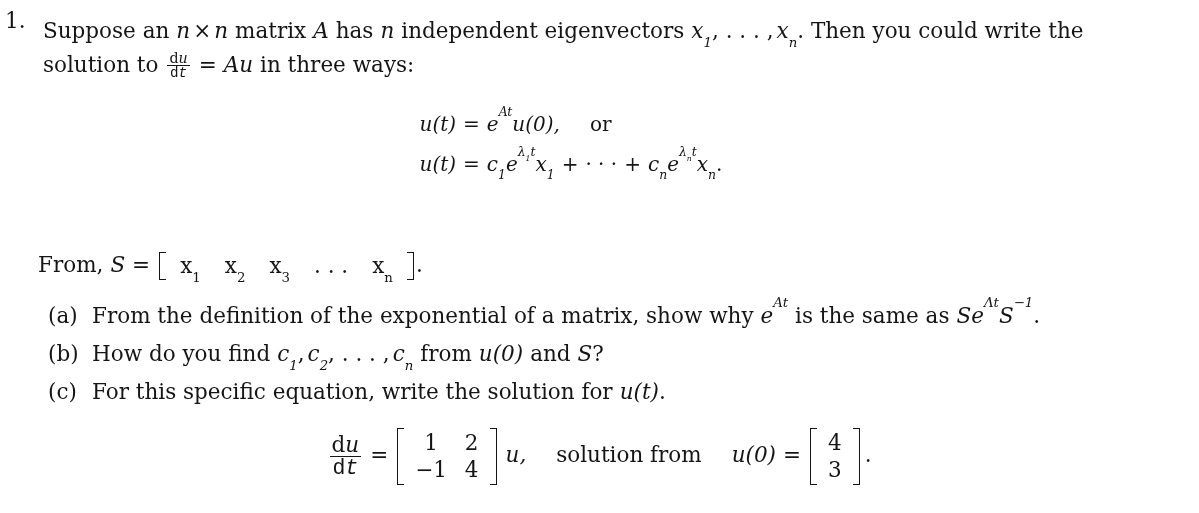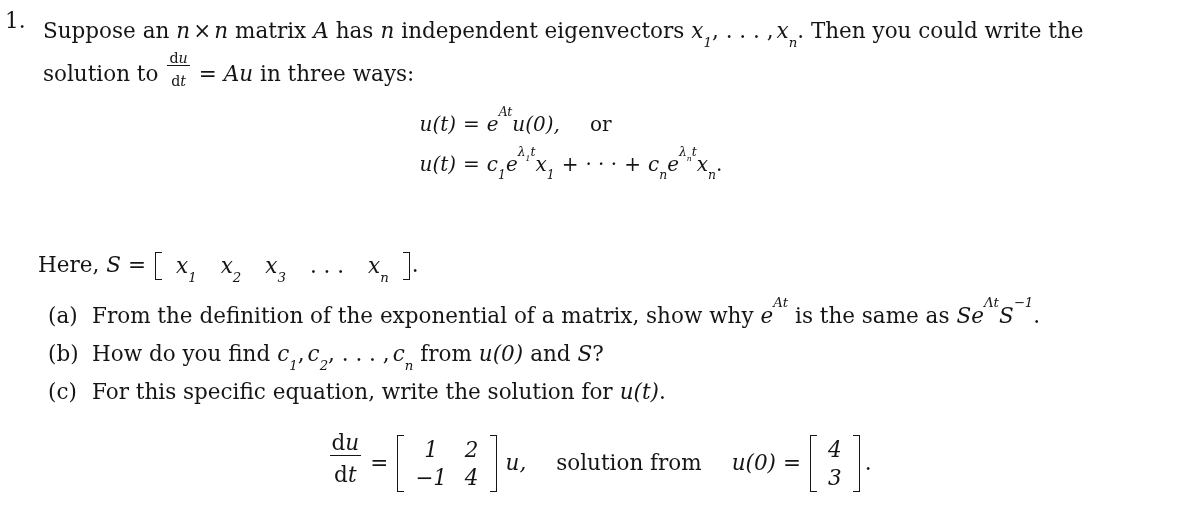--- a/index.html
+++ b/index.html
@@ -43,22 +43,23 @@
   .frac {
     display: inline-block;
     vertical-align: -0.52em;
     text-align: center;
     line-height: 1.05;
     margin: 4px 2px;
   }
   .frac .num { display: block; padding: 0 2px; }
   .frac .den {
     display: block;
-    padding: 8px 2px;
+    padding: 0 2px;
     border-top: 1px solid #151515;
+    font-family: Liberation Mono, monospace;
   }
   .frac.small { font-size: 0.66em; vertical-align: -0.45em; }
   .frac.big { font-size: 1em; vertical-align: -0.55em; }
 
   
   .matrix {
     display: inline-block;
     vertical-align: middle;
     position: relative;
     padding: 1px 9px;
@@ -83,21 +84,20 @@
     border-right: 1.6px solid #151515;
   }
   .matrix table {
     border-collapse: collapse;
     margin: 0 auto;
   }
   .matrix td {
     padding: 1px 9px;
     text-align: center;
     line-height: 1.18;
-    font-style: italic;
   }
   .matrix.rowvec td { padding: 0 12px; }
 
   
   .problem {
     position: absolute;
     left: 5px;
     top: 8px;
     width: 1190px;
   }
@@ -203,21 +203,21 @@
 
     <div class="eqrow">
       <span class="eqinner">
         <span class="mi">u(t)</span><span class="sp-med"></span><span class="mo">=</span><span class="sp-med"></span><span class="mi"><span>c</span><sub>1</sub></span><span class="mi">e</span><sup class="mi"><span>λ</span><sub>1</sub><span>t</span></sup><span class="mi"><span>x</span><sub>1</sub></span><span class="sp-med"></span><span class="mo">+</span><span class="sp-med"></span><span class="mo">· · ·</span><span class="sp-med"></span><span class="mo">+</span><span class="sp-med"></span><span class="mi"><span>c</span><sub>n</sub></span><span class="mi">e</span><sup class="mi"><span>λ</span><sub>n</sub><span>t</span></sup><span class="mi"><span>x</span><sub>n</sub></span><span>.</span>
       </span>
     </div>
 
   </div>
 
   <div class="hereline">
-    <span>Here,</span><span class="sp-med"></span><span class="mi">S</span><span class="sp-med"></span><span class="mo">=</span><span class="sp-med"></span><span class="matrix rowvec"><table>
+    <span>From,</span><span class="sp-med"></span><span class="mi">S</span><span class="sp-med"></span><span class="mo">=</span><span class="sp-med"></span><span class="matrix rowvec"><table>
           <tbody>
             <tr>
       <td><span>x</span><sub>1</sub></td>
       <td><span>x</span><sub>2</sub></td>
       <td><span>x</span><sub>3</sub></td>
       <td class="mo" style="font-style:normal"><span>. . .</span></td>
       <td><span>x</span><sub>n</sub></td>
     </tr>
           </tbody>
         </table></span><span>.</span>

